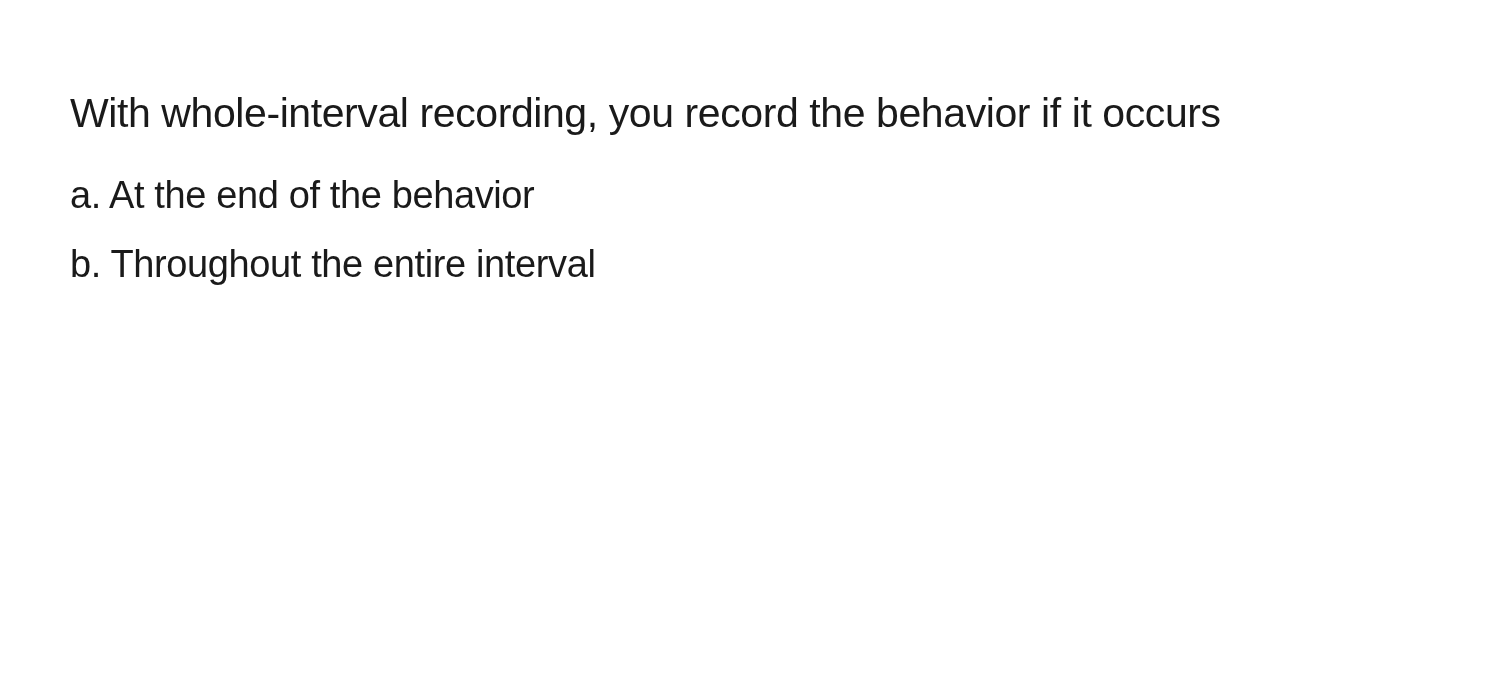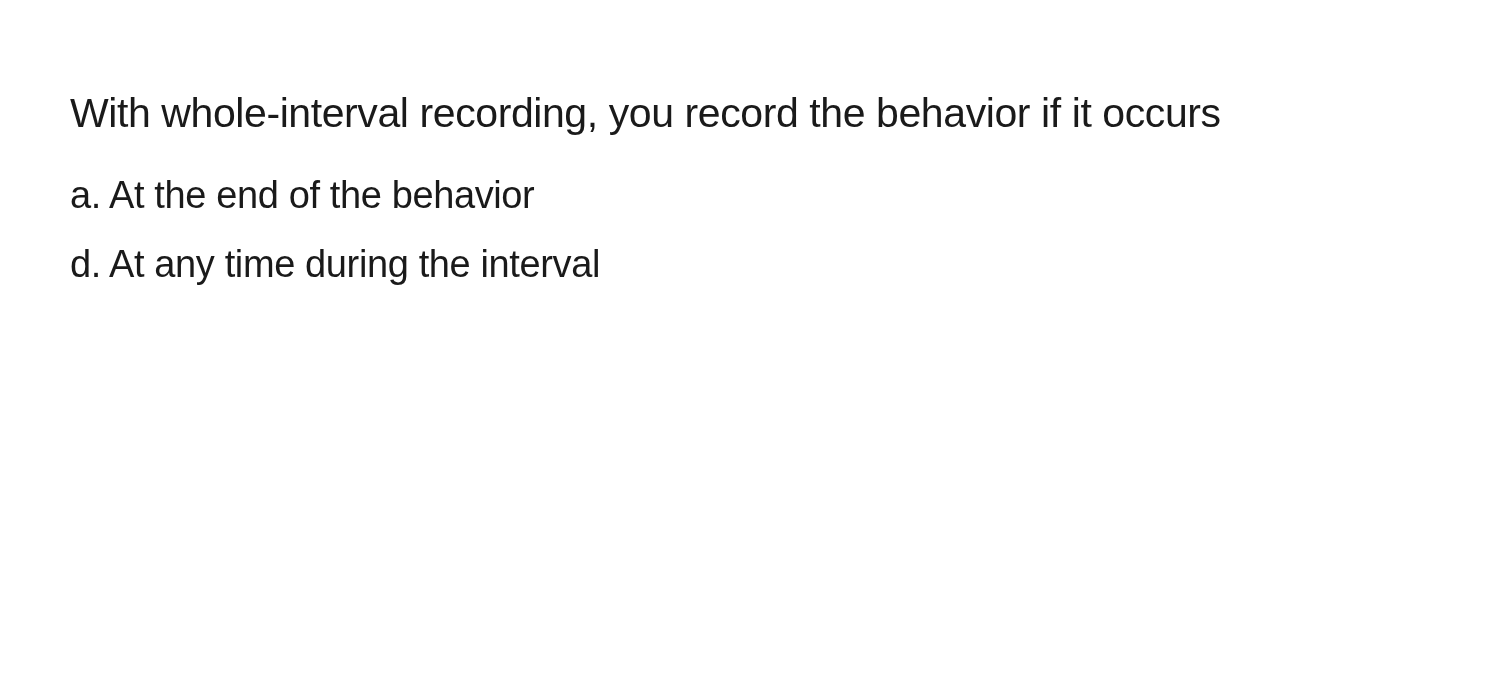--- a/index.html
+++ b/index.html
@@ -38,16 +38,16 @@
 <body>
 
 <div class="question-stem">With whole-interval recording, you record the behavior if it occurs</div>
 
 <div class="options">
   <div class="option">
     <span>a.</span>
     <span>At the end of the behavior</span>
   </div>
   <div class="option">
-    <span>d.</span>
-    <span>At any time during the interval</span>
+    <span>b.</span>
+    <span>Throughout the entire interval</span>
   </div>
 </div>
 
 </body></html>

